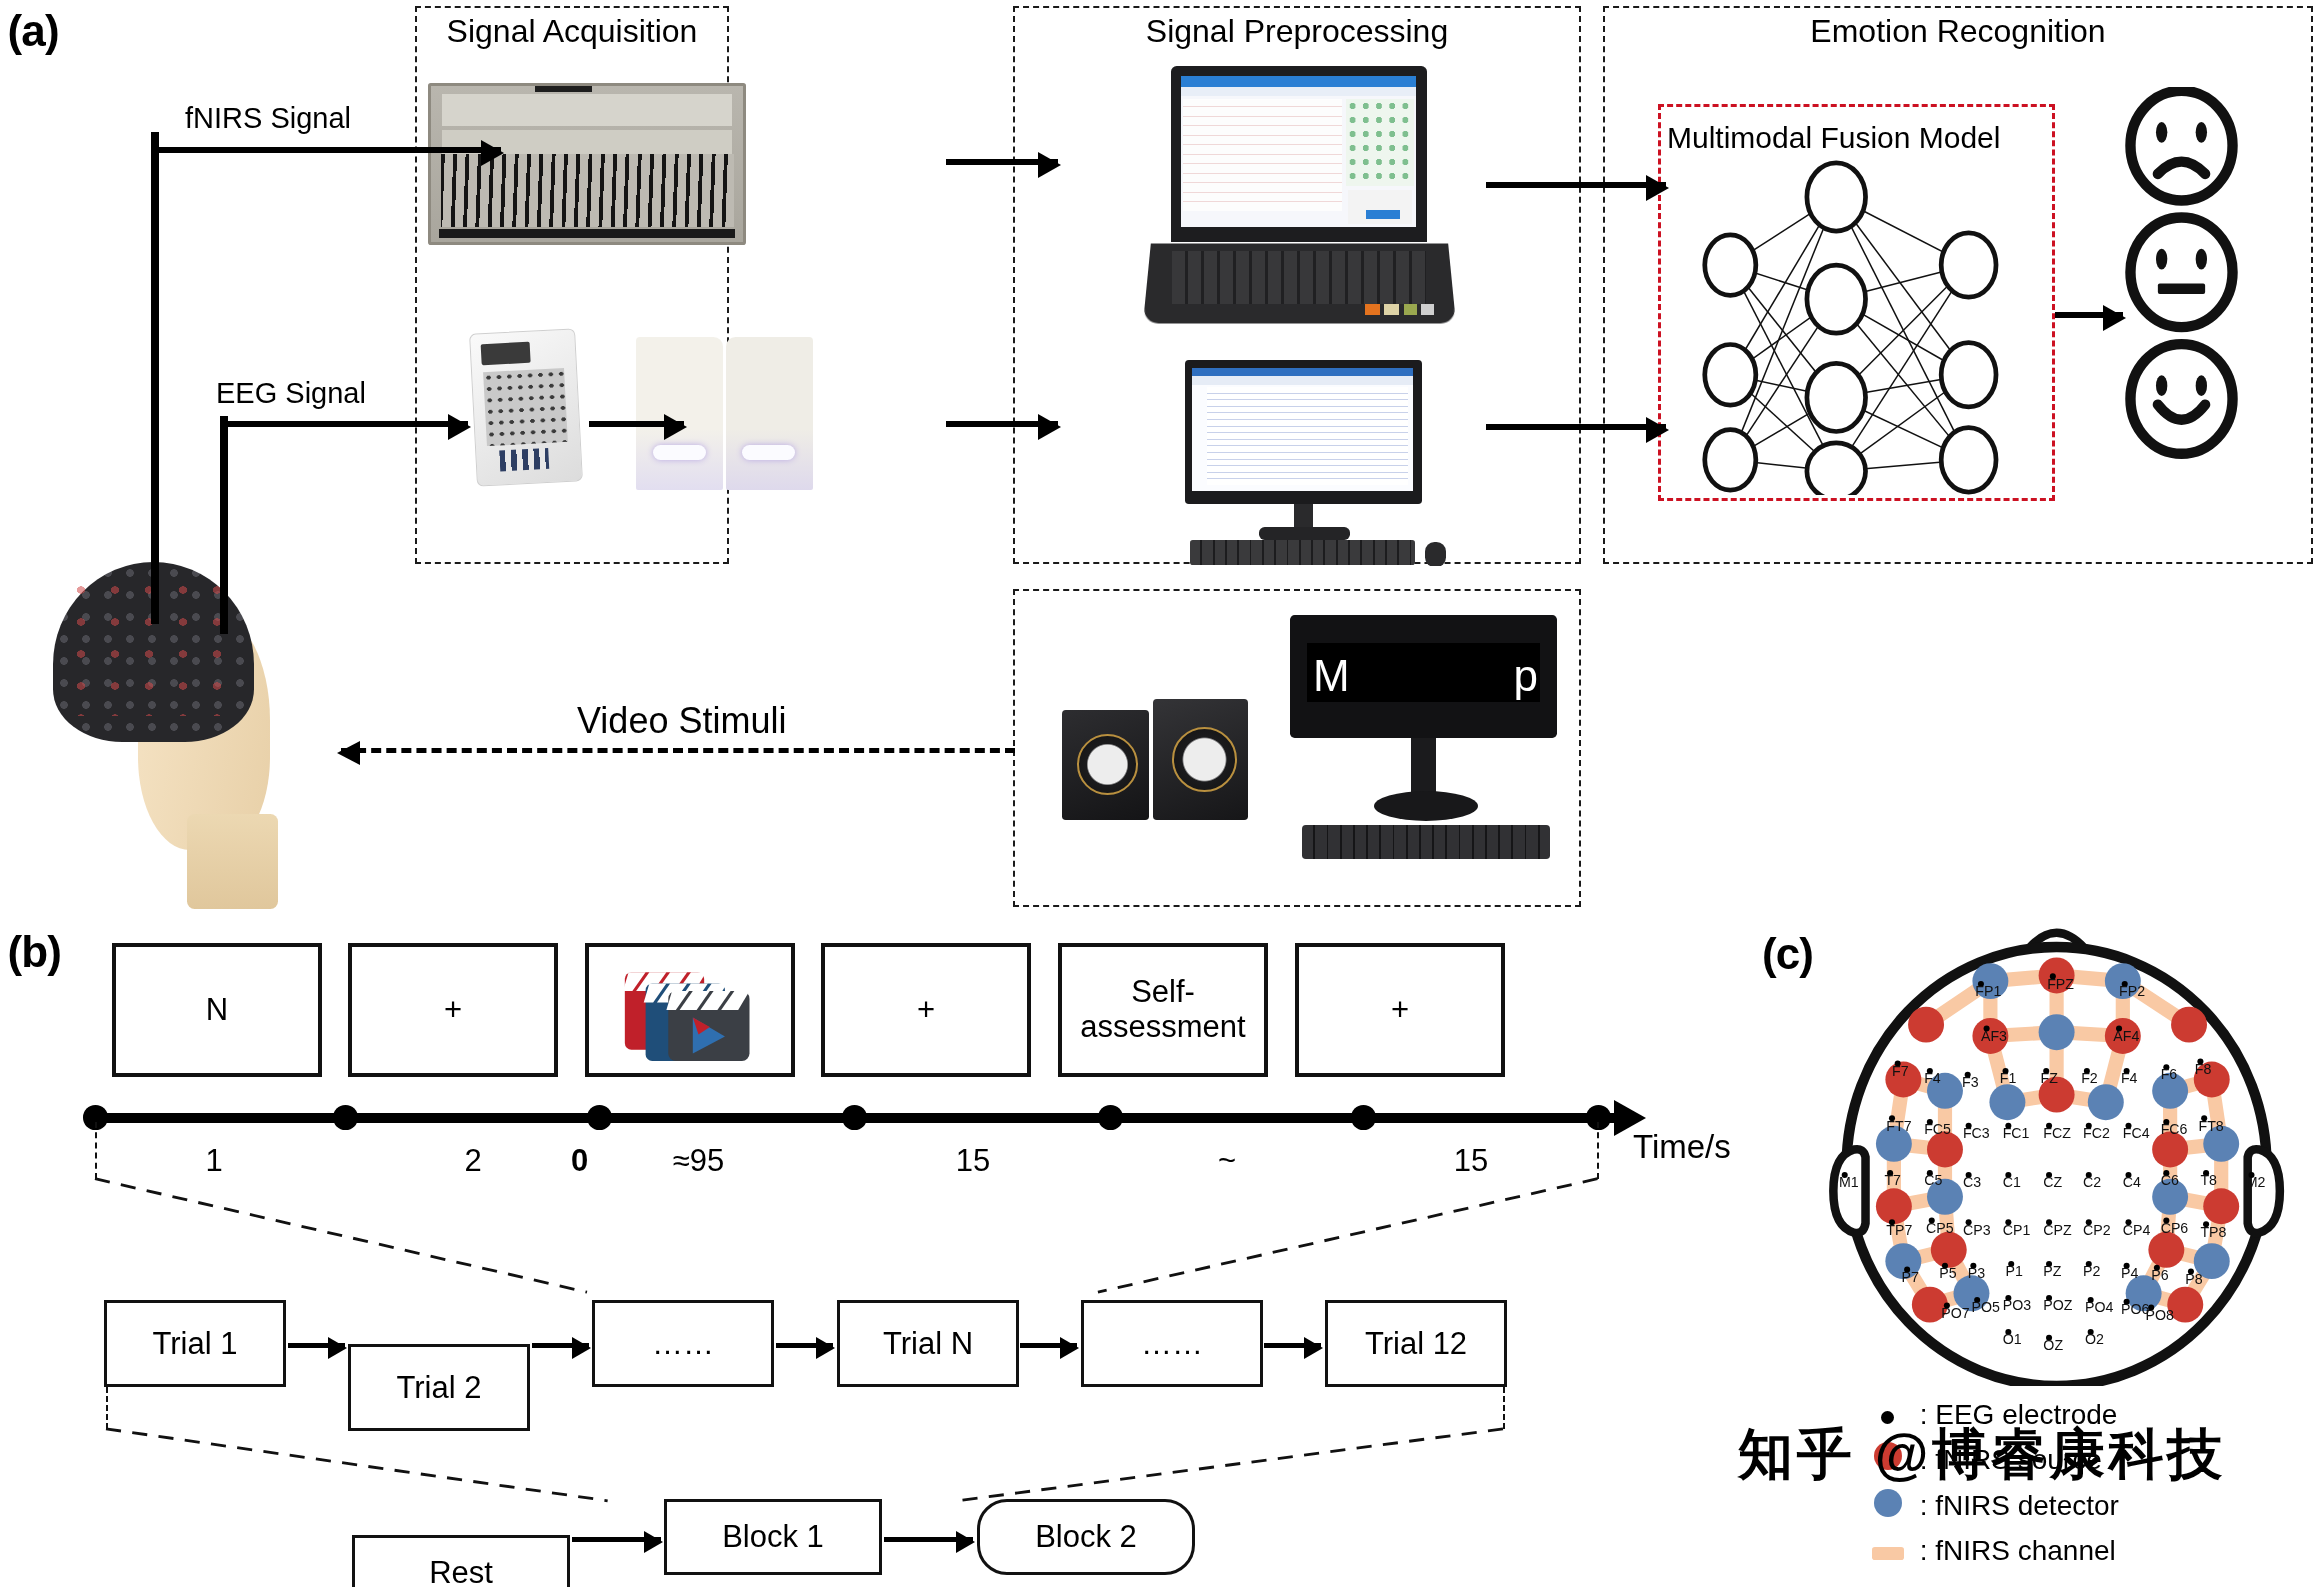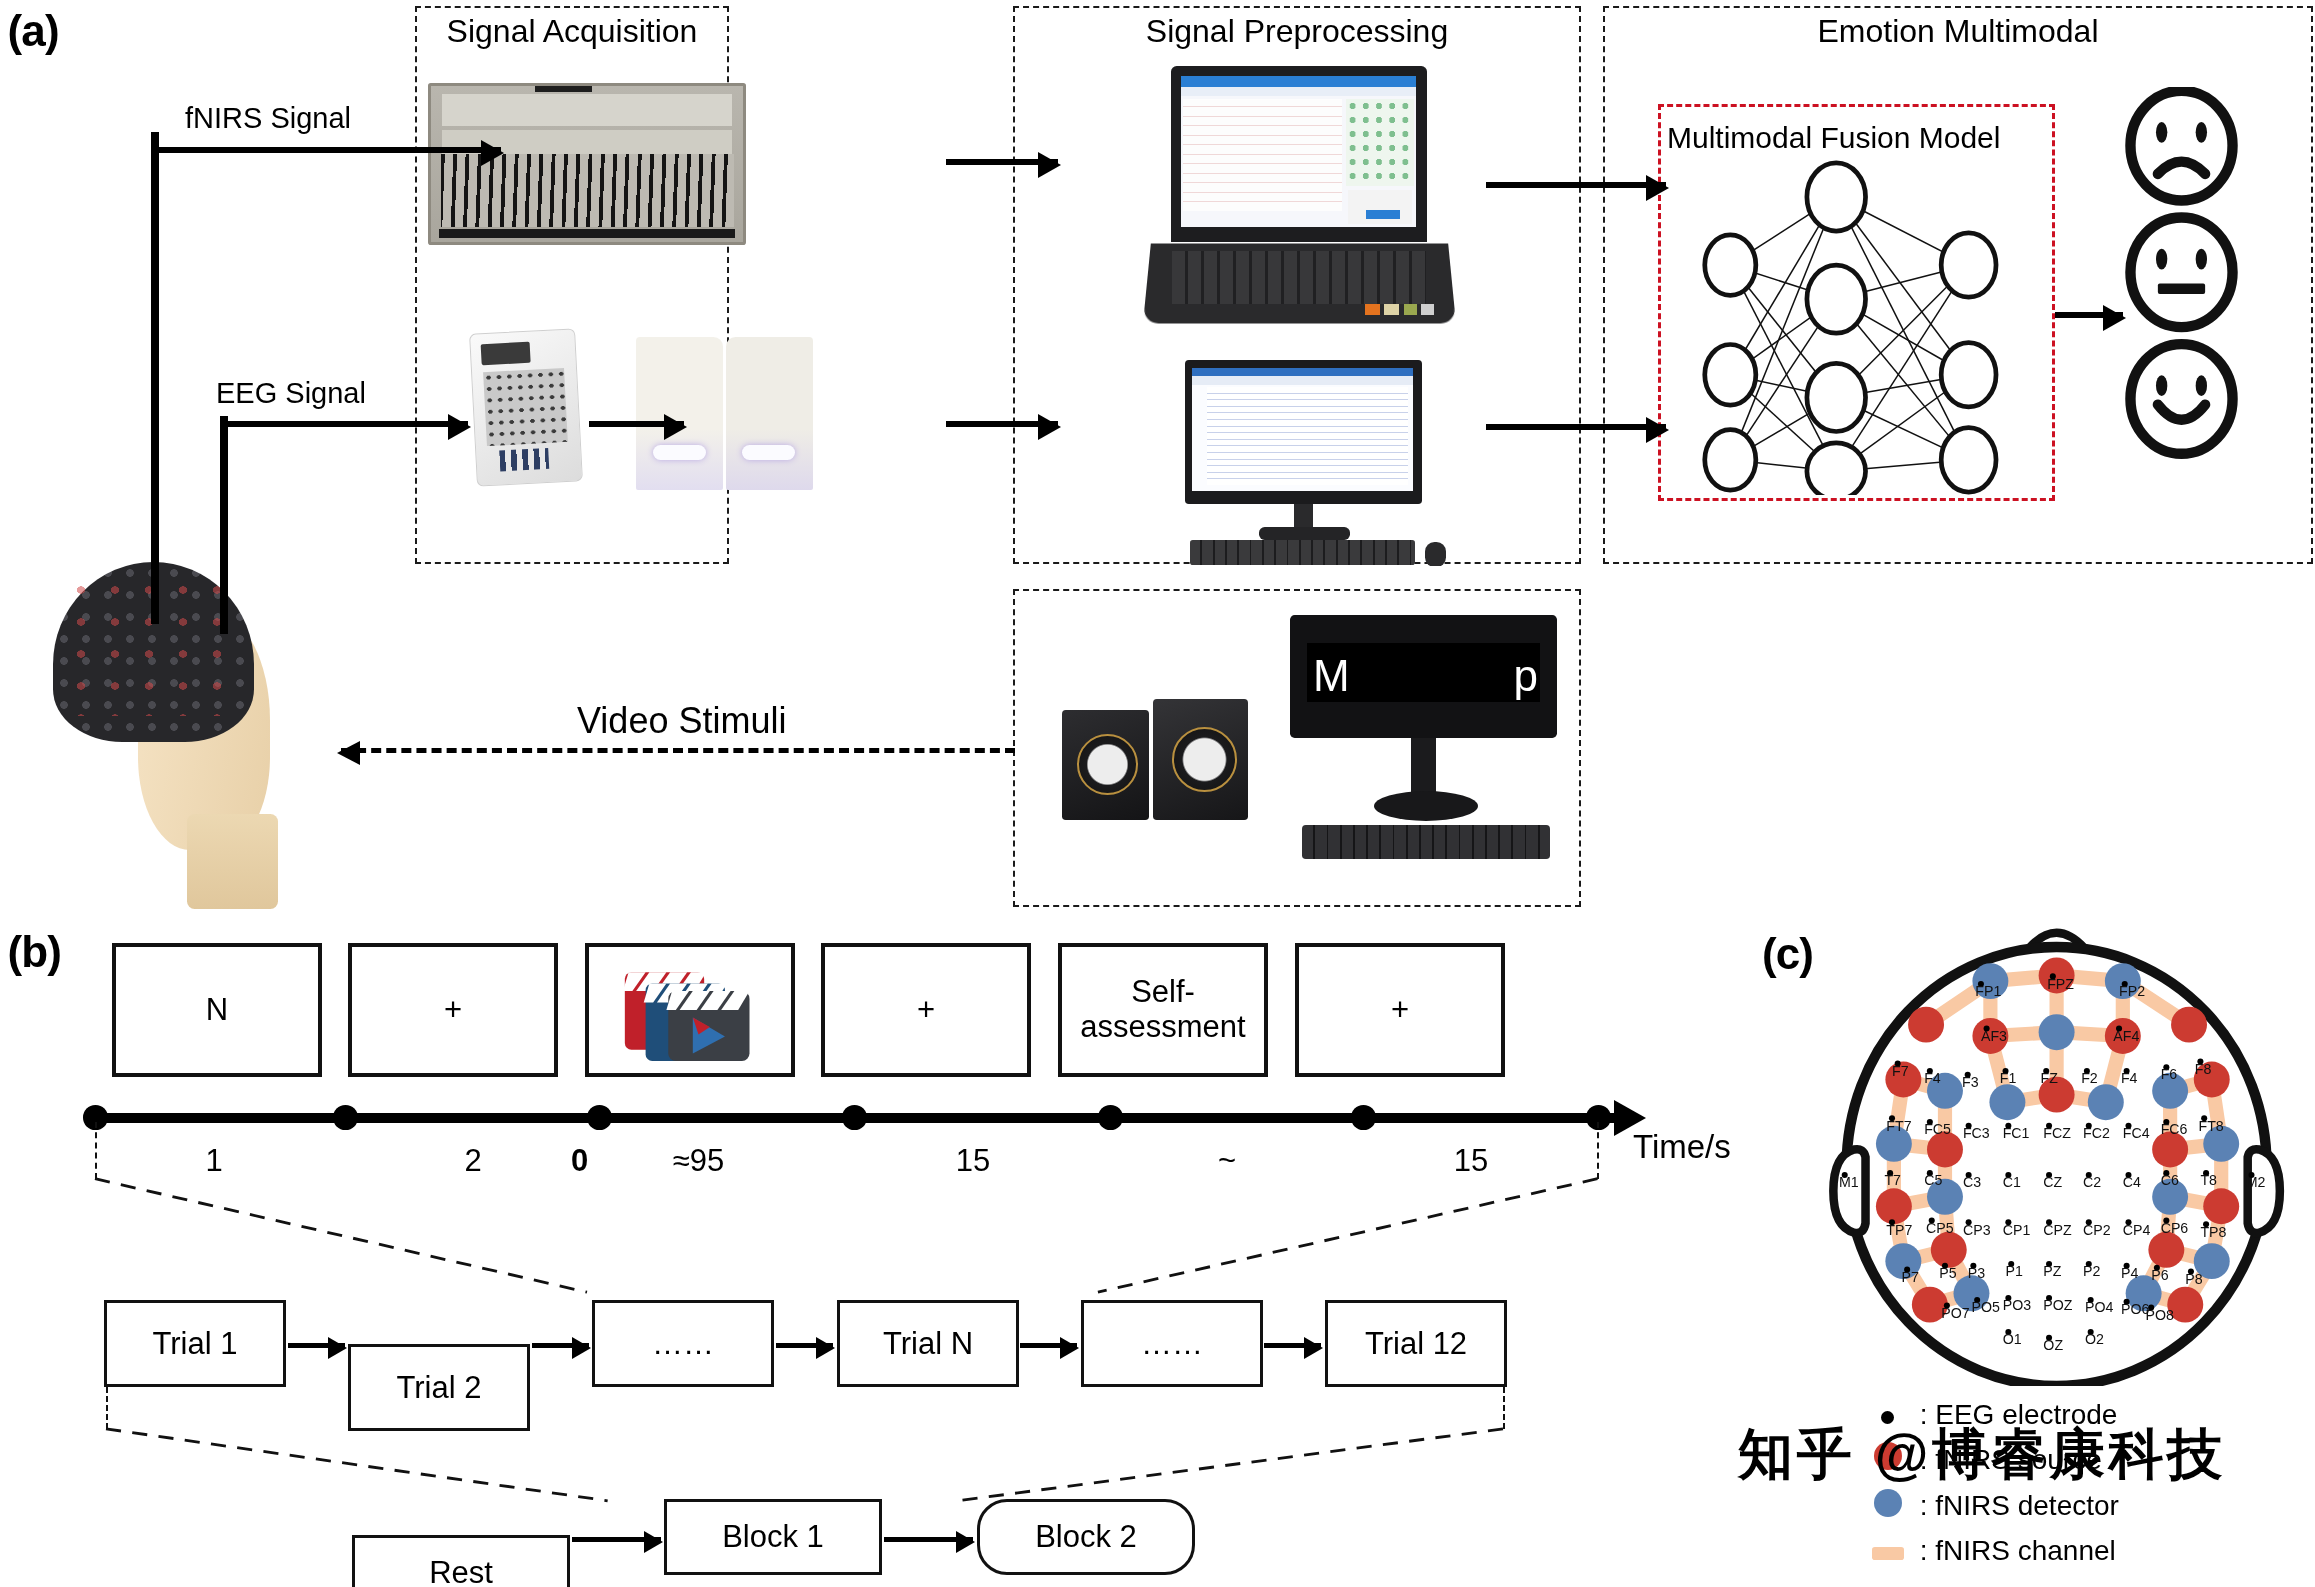--- a/index.html
+++ b/index.html
@@ -104,21 +104,21 @@
         repeating-linear-gradient(90deg,rgba(140,160,210,.25) 0 9.5px,transparent 9.5px 10.4px);"></div>
   </div>
   <div class="abs" style="left:149px;top:144px;width:19px;height:24.6px;background:#2a2a2c;"></div>
   <div class="abs" style="left:114px;top:167px;width:91px;height:13.2px;background:#242426;border-radius:5.7px;"></div>
   <div class="abs" style="left:45px;top:180px;width:225px;height:24.6px;background:#242426;border-radius:2.8px;
       background-image:repeating-linear-gradient(90deg,#3a3a3c 0 10.4px,#1c1c1e 10.4px 12.3px);"></div>
   <div class="abs" style="left:280px;top:182px;width:21px;height:24.6px;background:#2a2a2c;border-radius:9.5px;"></div>
 </div>
 
 <div class="abs dashbox" style="left:1603px;top:5.7px;width:710px;height:558px;"></div>
-<div class="abs sect-title" style="left:1603px;top:13.2px;width:710px;">Emotion Multimodal</div>
+<div class="abs sect-title" style="left:1603px;top:13.2px;width:710px;">Emotion Recognition</div>
 
 <div class="abs" style="left:1658px;top:104px;width:397px;height:397px;border:3.8px dashed #cc1122;box-sizing:border-box;"></div>
 <div class="abs" style="left:1667px;top:121px;font-size:30px;white-space:nowrap;">Multimodal Fusion Model</div>
 
 <svg class="abs" style="left:1666px;top:159px;" width="383" height="336" viewBox="0 0 405 355">
   <g stroke="#111" stroke-width="1.6" fill="none">
     <line x1="68" y1="112" x2="180" y2="40"></line>
       <line x1="68" y1="112" x2="180" y2="148"></line>
       <line x1="68" y1="112" x2="180" y2="252"></line>
       <line x1="68" y1="112" x2="180" y2="330"></line>

